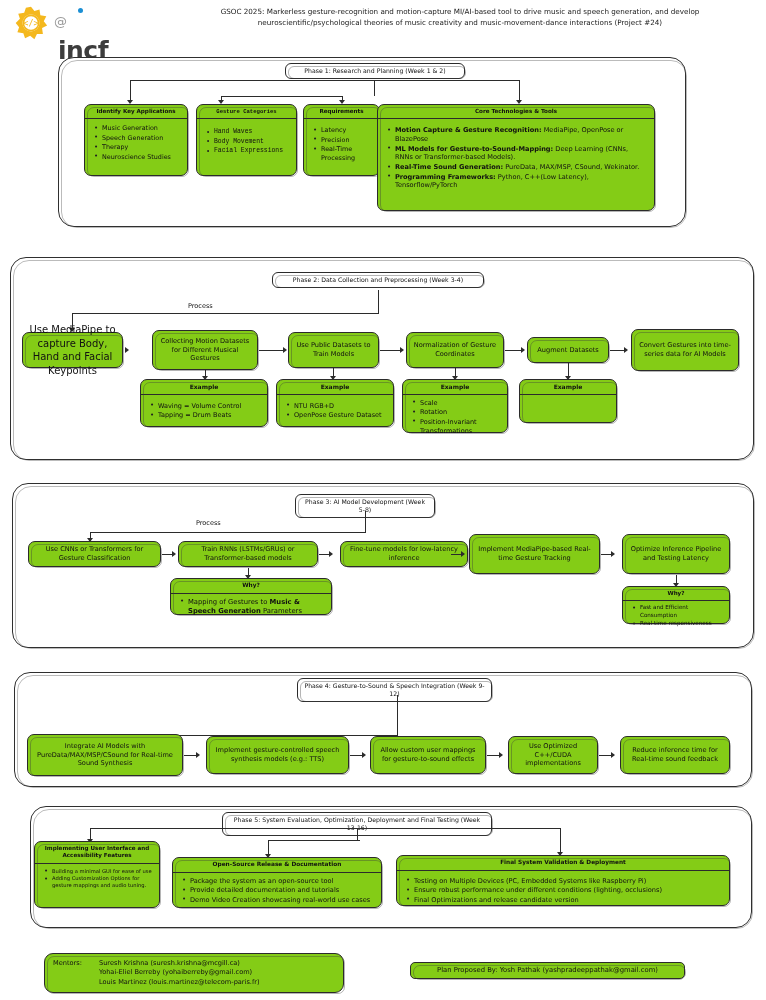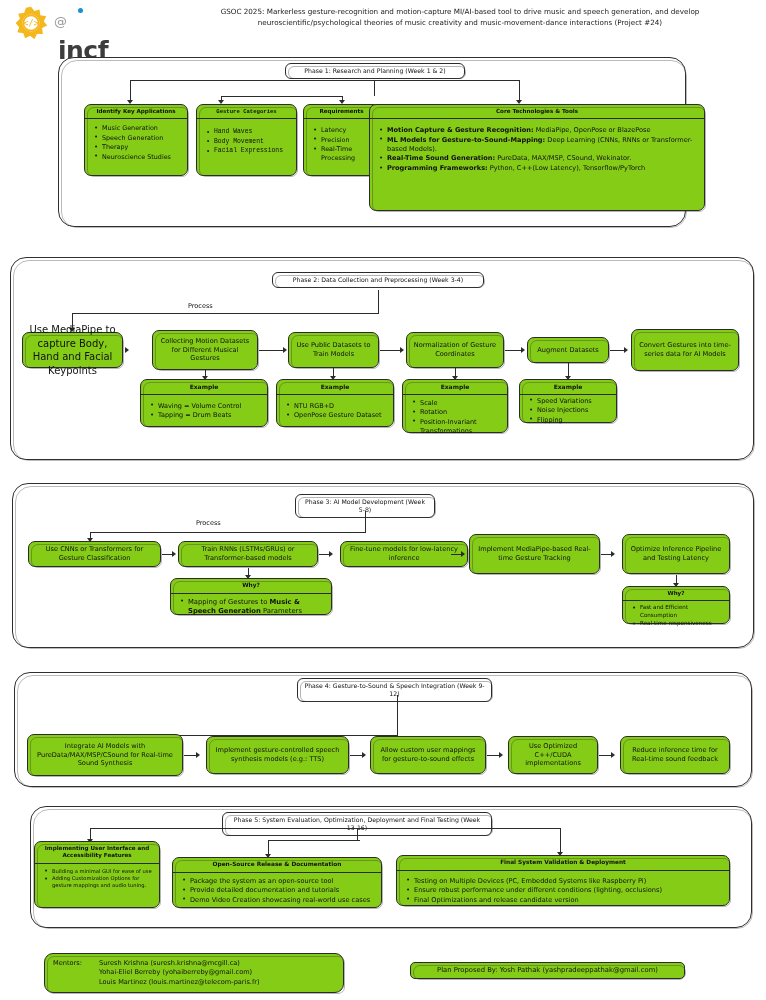--- a/index.html
+++ b/index.html
@@ -141,21 +141,21 @@
   <div class="bx-head">Requirements</div>
   <div class="bx-body" style="font-size:6.4px;padding-top:7px;">
     <ul class="bl">
       <li>Latency</li>
       <li>Precision</li>
       <li>Real-Time Processing</li>
     </ul>
   </div>
 </div>
 
-<div class="hbox" style="left:369px;top:104px;width:336px;height:107px;">
+<div class="hbox" style="left:377px;top:104px;width:278px;height:107px;">
   <div class="bx-head">Core Technologies &amp; Tools</div>
   <div class="bx-body" style="font-size:6.6px;padding-top:7px;">
     <ul class="bl" style="line-height:1.45;">
       <li><b>Motion Capture &amp; Gesture Recognition:</b> MediaPipe, OpenPose or BlazePose</li>
       <li><b>ML Models for Gesture-to-Sound-Mapping:</b> Deep Learning (CNNs, RNNs or Transformer-based Models).</li>
       <li><b>Real-Time Sound Generation:</b> PureData, MAX/MSP, CSound, Wekinator.</li>
       <li><b>Programming Frameworks:</b> Python, C++(Low Latency), Tensorflow/PyTorch</li>
     </ul>
   </div>
 </div>
@@ -232,27 +232,20 @@
     <ul class="bl">
       <li>Scale</li>
       <li>Rotation</li>
       <li>Position-Invariant Transformations</li>
     </ul>
     </div>
   </div>
 
 <div class="hbox" style="left:519px;top:379px;width:98px;height:44px;">
   <div class="bx-head" style="font-size:6px;">Example</div>
-  <div class="bx-body" style="font-size:6.5px;padding-top:2px;">
-    <ul class="bl">
-      <li>Speed Variations</li>
-      <li>Noise Injections</li>
-      <li>Flipping</li>
-    </ul>
-    </div>
   </div>
 
 <div class="phase-shell" style="left:12px;top:483px;width:742px;height:165px;"></div>
 <div class="ph-title" style="left:295px;top:494px;width:140px;">Phase 3: AI Model Development (Week 5-8)</div>
 
 <div class="ln lnv" style="left:365px;top:511px;height:21px;"></div>
 <div class="ln lnh" style="left:90px;top:532px;width:276px;"></div>
 <div class="ln lnv" style="left:90px;top:532px;height:8px;"></div>
 <div class="arw arw-d" style="left:87px;top:538px;"></div>
 <div class="lbl" style="left:196px;top:519px;">Process</div>

